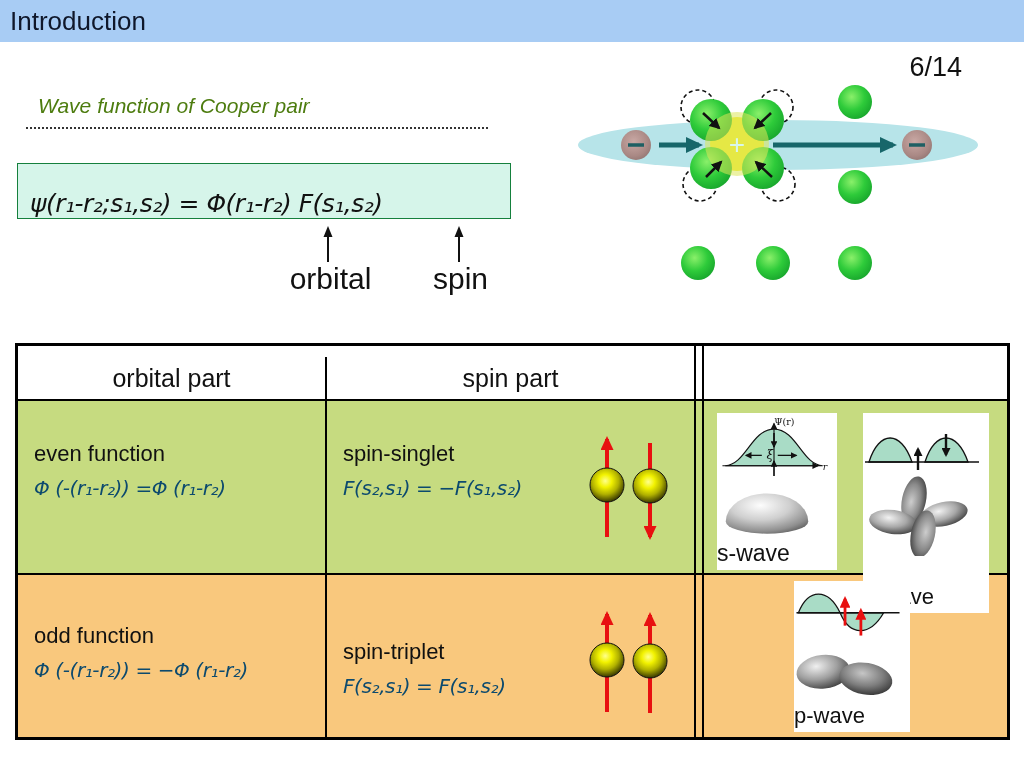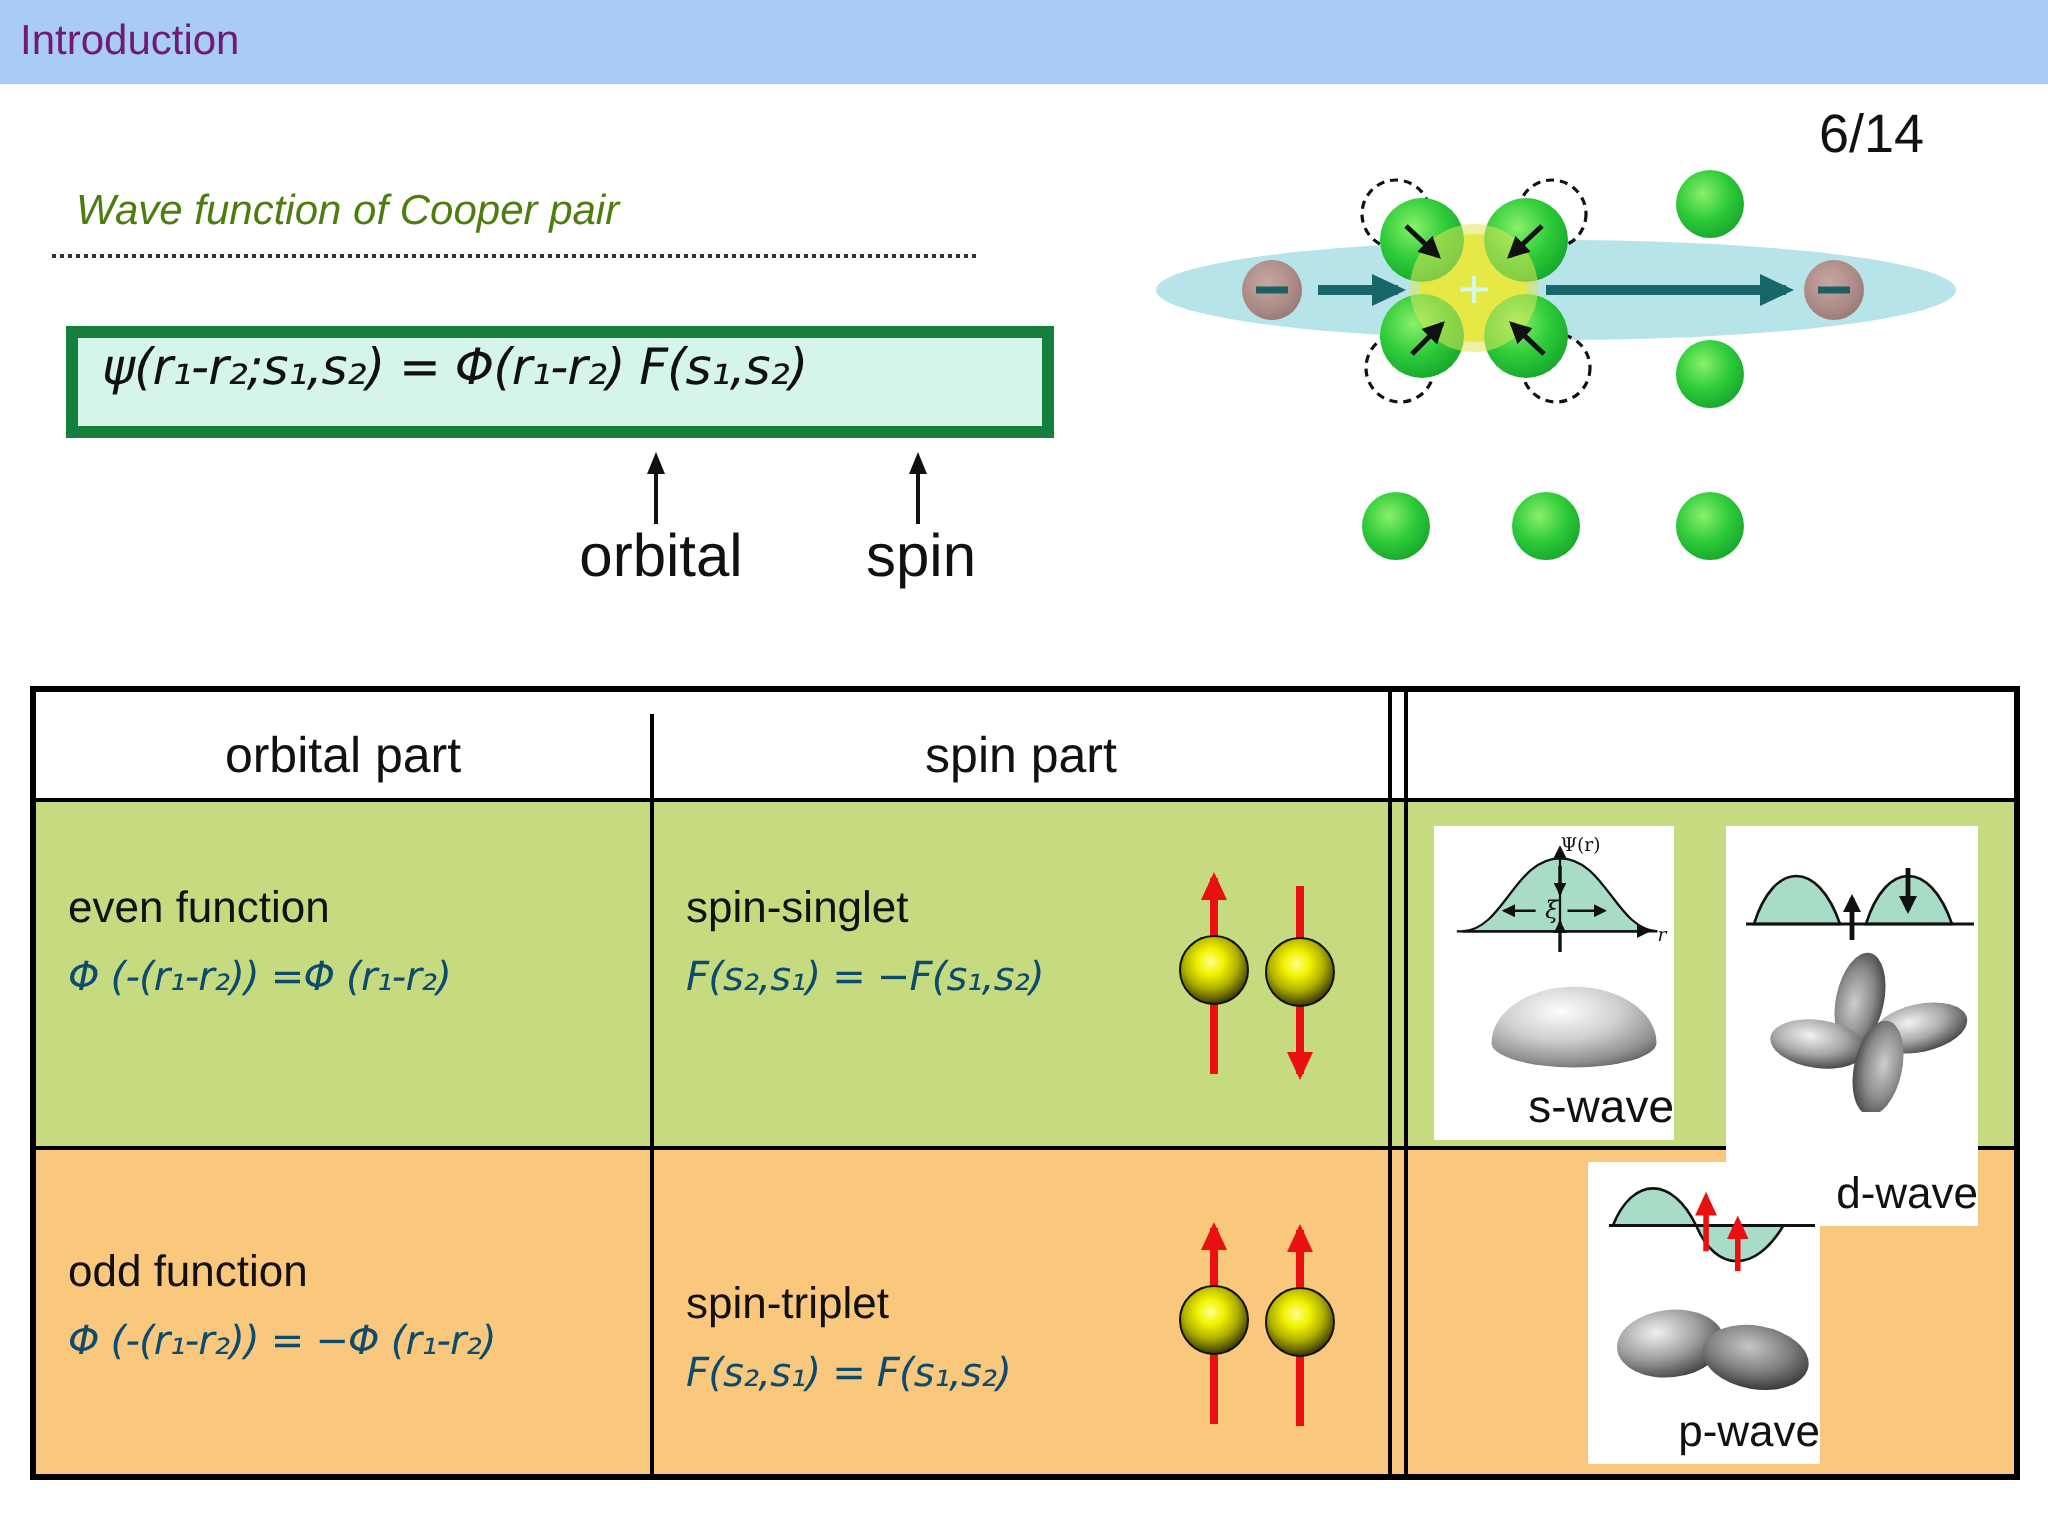--- a/index.html
+++ b/index.html
@@ -1,31 +1,31 @@
 <!DOCTYPE html>
 <html><head>
 <meta charset="utf-8">
 <style>
   * { margin:0; padding:0; box-sizing:border-box; }
   body { background:#888; font-family:"Liberation Sans", sans-serif; }
   .slide { position:relative; width:1024px; height:768px; background:#ffffff; overflow:hidden; }
 
   .titlebar { position:absolute; left:0; top:0; width:1024px; height:42px; background:#a8ccf4;
               display:flex; align-items:center; padding-left:10px; }
-  .titlebar .t { font-size:21px; color:#701a75; }
+  .titlebar .t { font-size:26px; color:#0f172a; }
 
   .pagenum { position:absolute; top:52px; right:62px; font-size:27px; color:#111; }
 
   .section-title { position:absolute; left:26px; top:94px; width:462px; padding:0 4px 9px 12px;
                    font-size:21px; font-style:italic; color:#4d7c0f;
                    border-bottom:2px dotted #333; }
 
   .formula-box { position:absolute; left:17px; top:163px; width:494px; height:56px;
-                 background:#d6f5ea; border:6px solid #15803d;
-                 display:flex; align-items:flex-start; padding-left:12px;margin-left:16px; }
+                 background:#d6f5ea; border:1px solid #15803d;
+                 display:flex; align-items:flex-end; padding-left:12px; }
   .formula-box .f { font-size:25px; font-style:italic; letter-spacing:-0.5px;
                     font-family:"DejaVu Sans", sans-serif; color:#111; }
 
   .ptr-arrow { position:absolute; width:16px; height:36px; }
   .ptr-a1 { left:320px; top:226px; }
   .ptr-a2 { left:451px; top:226px; }
   .ptr-label { position:absolute; top:262px; font-size:30px; color:#111; text-align:center; }
   .pl-orbital { left:268px; width:125px; }
   .pl-spin   { left:408px; width:105px; }
 
@@ -44,21 +44,21 @@
   .c3 { flex:1; position:relative; }
   .hcell { display:flex; align-items:center; justify-content:center; font-size:25px; color:#111;margin-top:11px; }
   .cellpad { display:flex; flex-direction:column; padding:40px 0 0 16px; gap:9px; position:relative; }
   .fname { font-size:22px; color:#111; }
   .fform { font-size:20px; font-style:italic; letter-spacing:-0.4px;
            font-family:"DejaVu Sans", sans-serif; color:#0c4a6e; white-space:nowrap; }
   .spinpair { position:absolute; }
   .sp1 { left:258px; top:26px; }
   .sp2 { left:258px; top:27px; }
 
-  .wpanel { position:absolute; background:#ffffff; display:flex; flex-direction:column; align-items:flex-end; }
+  .wpanel { position:absolute; background:#ffffff; display:flex; flex-direction:column; align-items:flex-start; }
   .panel-s { left:13px;  top:12px; width:120px; height:157px; }
   .panel-d { left:159px; top:12px; width:126px; height:200px; }
   .panel-p { left:90px;  top:6px;  width:116px; height:151px; }
   .wlabel { font-size:22px; color:#111; margin-top:auto; padding-bottom:3px; }
 </style>
 </head>
 <body>
 
 <div class="slide">
 

